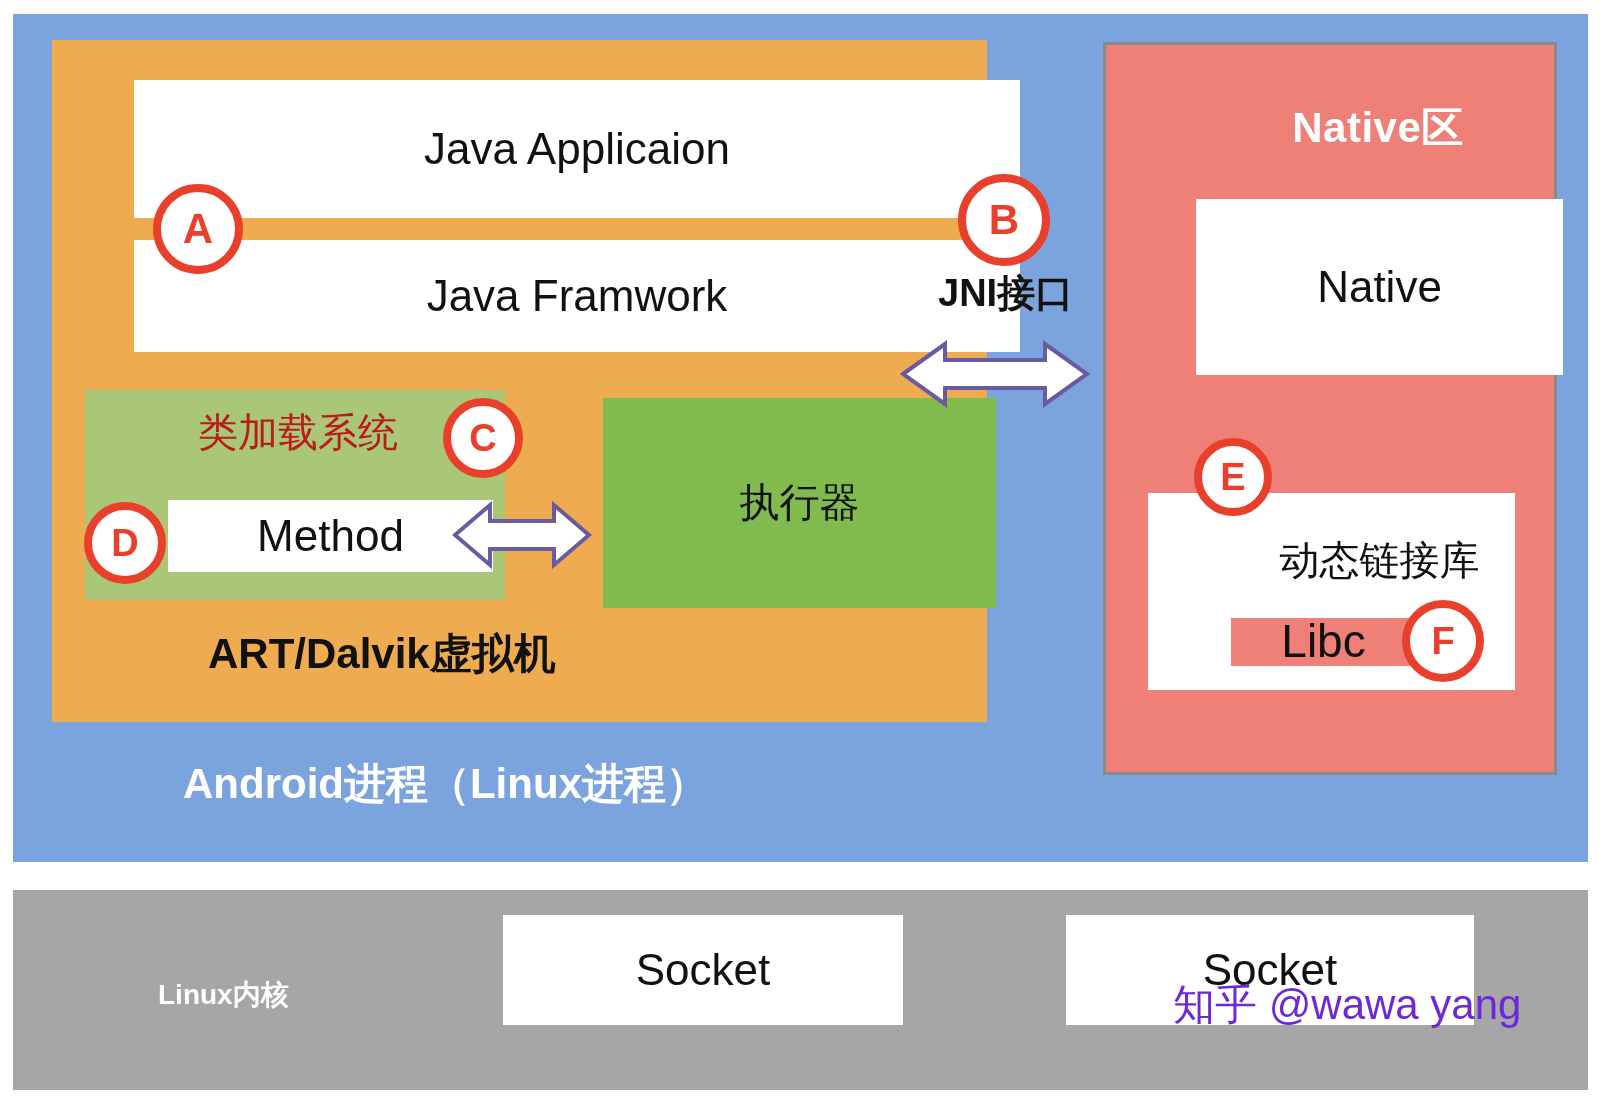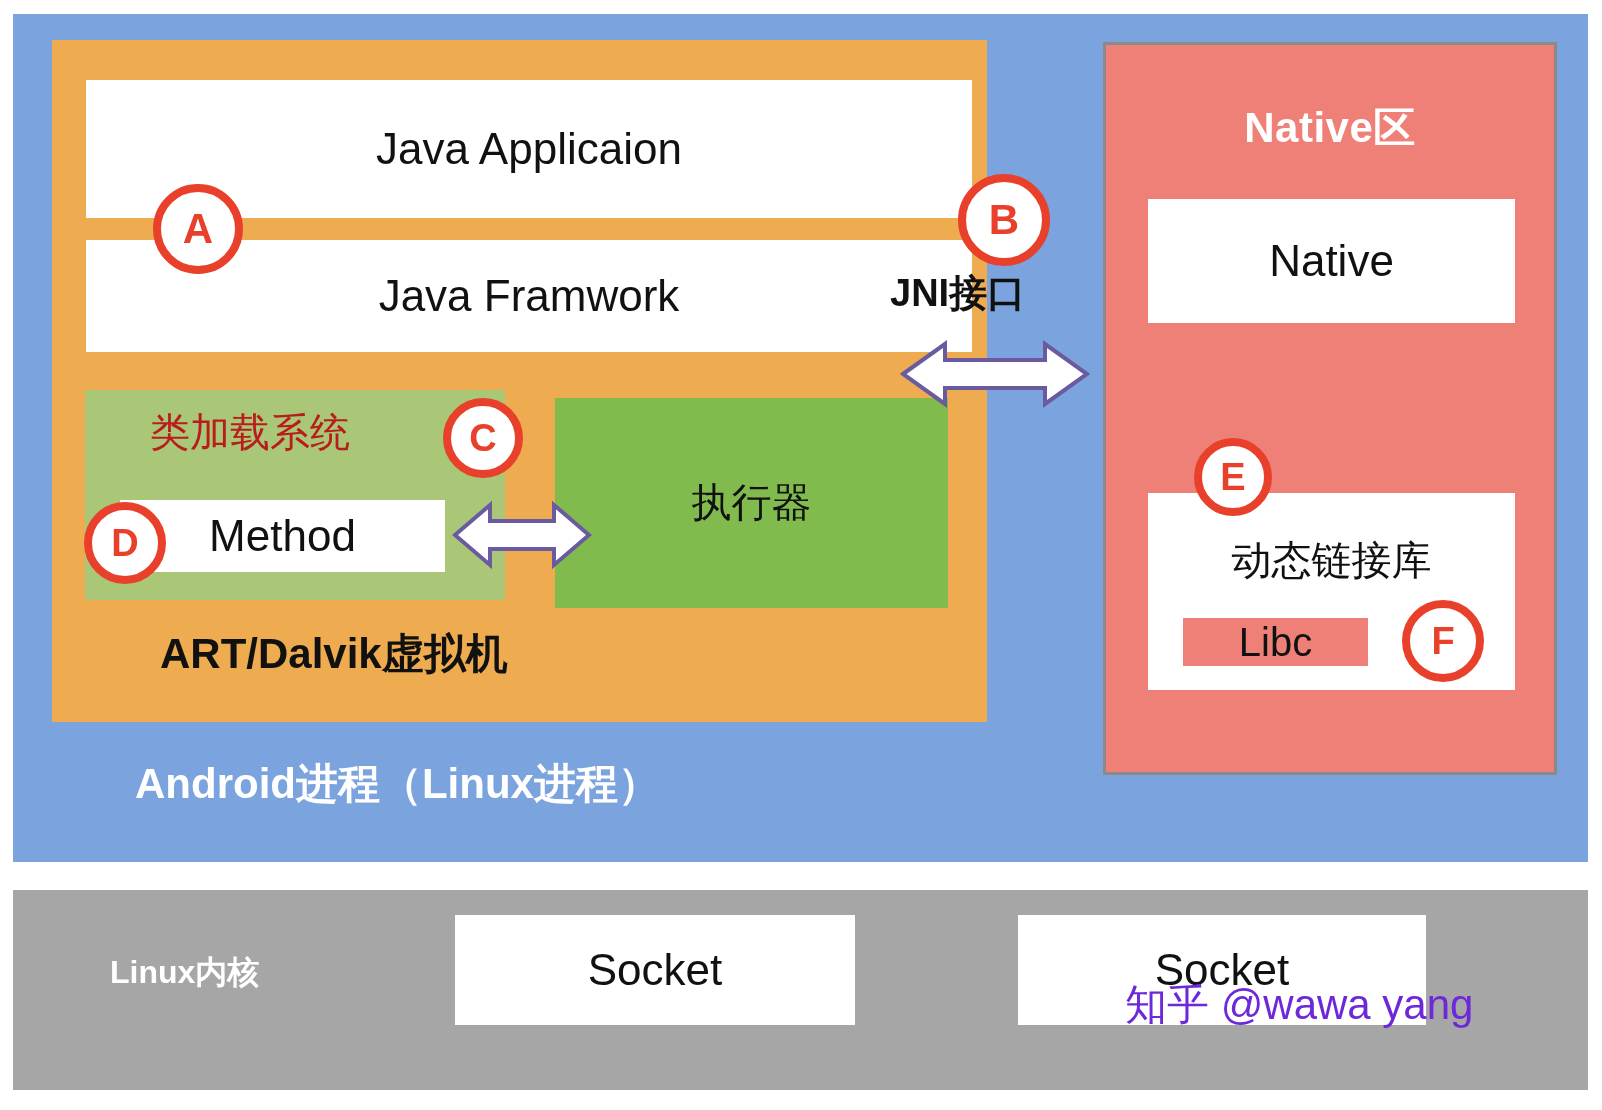--- a/index.html
+++ b/index.html
@@ -1,33 +1,33 @@
 <!DOCTYPE html>
 <html><head>
 <meta charset="utf-8">
 <style>
   html,body{margin:0;padding:0;background:#fff;}
   body{width:1602px;height:1110px;position:relative;overflow:hidden;
        font-family:"Liberation Sans","DejaVu Sans",sans-serif;}
   .abs{position:absolute;box-sizing:border-box;}
-  .ctr{display:flex;align-items:center;justify-content:center;text-align:center;}
+  .ctr{display:flex;align-items:center;justify-content:center;text-align:center;margin-left:48px;}
 
   
   #process-container{left:13px;top:14px;width:1575px;height:848px;background:#7ba3de;}
   #vm-container{left:52px;top:40px;width:935px;height:682px;background:#eeab4f;}
   #native-container{left:1103px;top:42px;width:454px;height:733px;background:#ee8078;
                     border:3px solid #8a8a8a;}
   #kernel-container{left:13px;top:890px;width:1575px;height:200px;background:#a6a6a6;}
 
   
   .card{background:#ffffff;}
   #java-application-box{left:86px;top:80px;width:886px;height:138px;}
   #java-framework-box{left:86px;top:240px;width:886px;height:112px;}
   #method-box{left:120px;top:500px;width:325px;height:72px;}
-  #native-application-box{left:1148px;top:199px;width:367px;height:124px;}
+  #native-application-box{left:1148px;top:199px;width:367px;height:176px;}
   #dynamic-library-box{left:1148px;top:493px;width:367px;height:197px;}
   #binder-box{left:455px;top:915px;width:400px;height:110px;}
   #socket-box{left:1018px;top:915px;width:408px;height:110px;}
 
   
   #classloader-box{left:85px;top:390px;width:420px;height:210px;background:#a9c777;}
   #interpreter-box{left:555px;top:398px;width:393px;height:210px;background:#81bb4d;}
 
   
   #libc-chip{left:1183px;top:618px;width:185px;height:48px;background:#ee8078;}
@@ -36,21 +36,21 @@
   .t-big{font-size:44px;color:#111;font-weight:400;line-height:1.12;}
   .t-cn{font-size:40px;color:#111;font-weight:400;line-height:1.18;}
   .t-white-bold{color:#ffffff;font-weight:bold;}
 
   #native-area-title{left:1128px;top:100px;width:404px;height:56px;
       font-size:42px;letter-spacing:.5px;justify-content:center;}
   #vm-title{left:160px;top:625px;width:520px;height:58px;font-size:42px;
       font-weight:bold;color:#111;justify-content:flex-start;}
   #process-title{left:135px;top:755px;width:700px;height:58px;font-size:42px;
       justify-content:flex-start;}
-  #kernel-title{left:110px;top:945px;width:270px;height:56px;font-size:32px;
+  #kernel-title{left:110px;top:967px;width:270px;height:56px;font-size:28px;
       justify-content:flex-start;}
   #jni-label{left:890px;top:266px;width:220px;height:54px;font-size:38px;
       font-weight:bold;color:#111;justify-content:flex-start;}
   #classloader-label{left:150px;top:410px;width:270px;height:52px;font-size:40px;
       color:#b91c1c;justify-content:flex-start;font-family:Liberation Mono, monospace;}
 
   
   .marker{border-radius:50%;border:8px solid #e8402a;background:#ffffff;
           color:#e8402a;font-weight:bold;display:flex;align-items:center;
           justify-content:center;}
@@ -103,21 +103,21 @@
 <div class="abs card ctr" id="native-application-box">
   <div style="display:flex;flex-direction:column;align-items:center;">
     <span class="t-big">Native</span>
   </div>
 </div>
 
 <div class="abs card" id="dynamic-library-box">
   <div class="ctr t-cn" style="position:absolute;left:0;top:40px;width:100%;height:56px;">动态链接库</div>
 </div>
 <div class="abs ctr" id="libc-chip">
-  <span class="t-big" style="font-size:40px;">Libc</span>
+  <span class="t-big" style="font-size:46px;">Libc</span>
 </div>
 
 <div class="abs ctr" id="jni-label">JNI接口</div>
 
 <div class="abs arrow" id="jni-arrow">
   <svg viewBox="0 0 190 72" width="190" height="72">
     <polygon points="3,36 45,6 45,22 145,22 145,6 187,36 145,66 145,50 45,50 45,66" fill="#ffffff" stroke="#6a5aa0" stroke-width="4" stroke-linejoin="miter"></polygon>
   </svg>
 </div>
 

